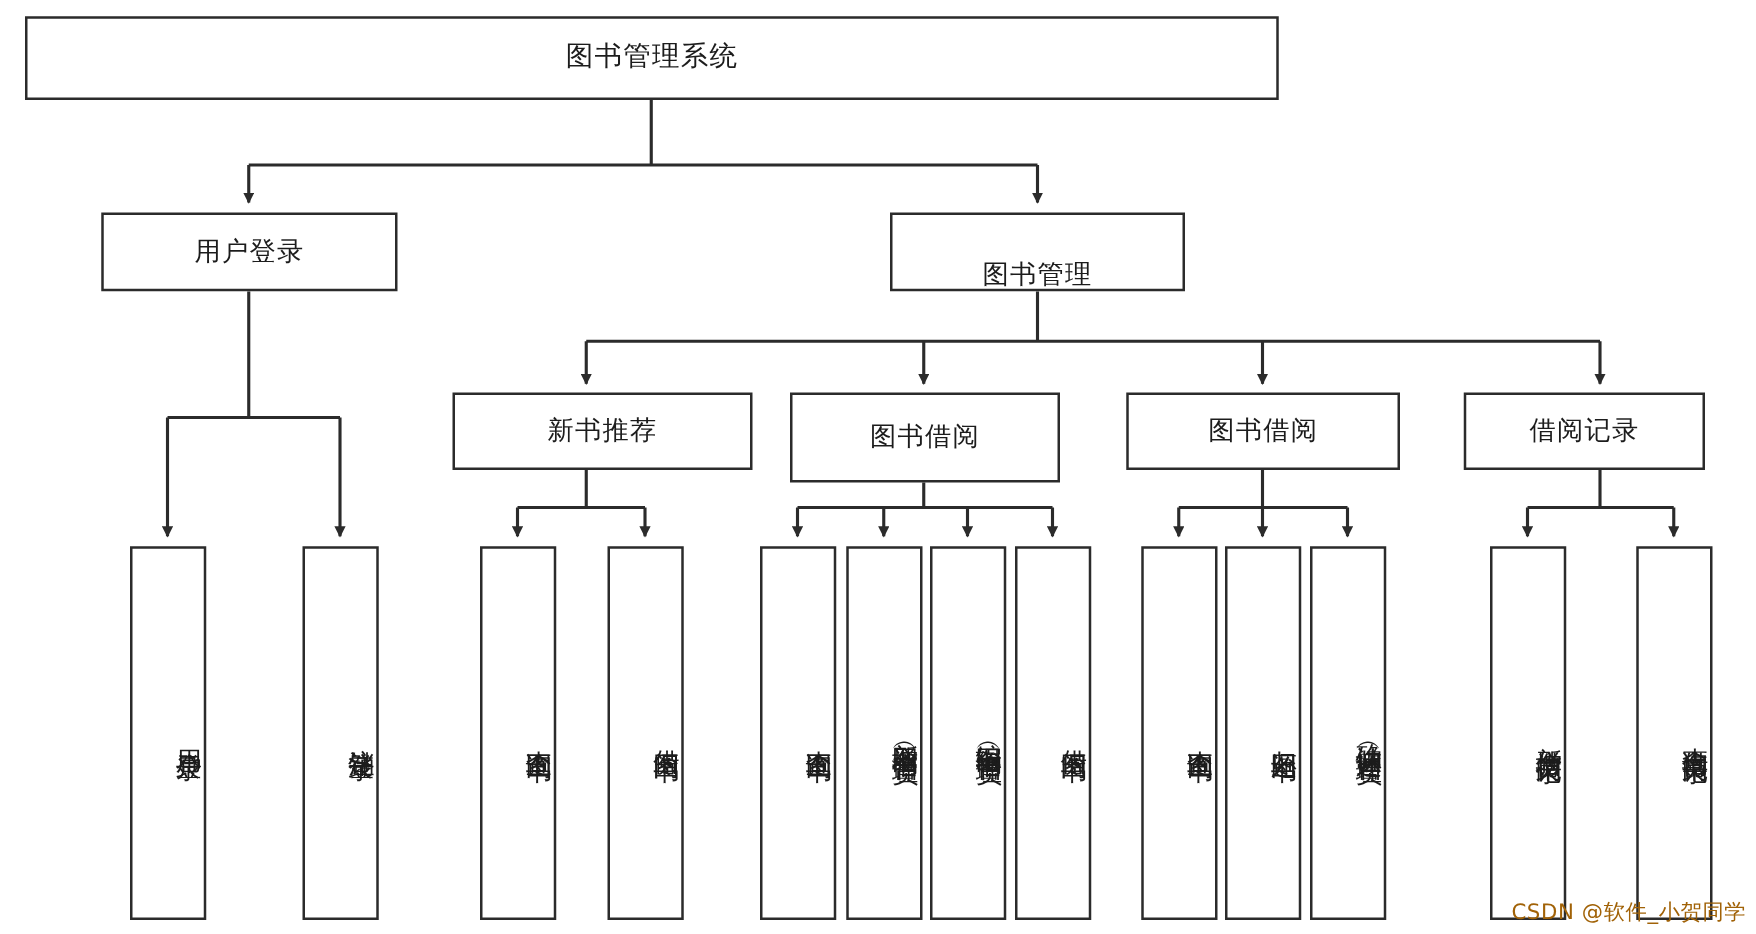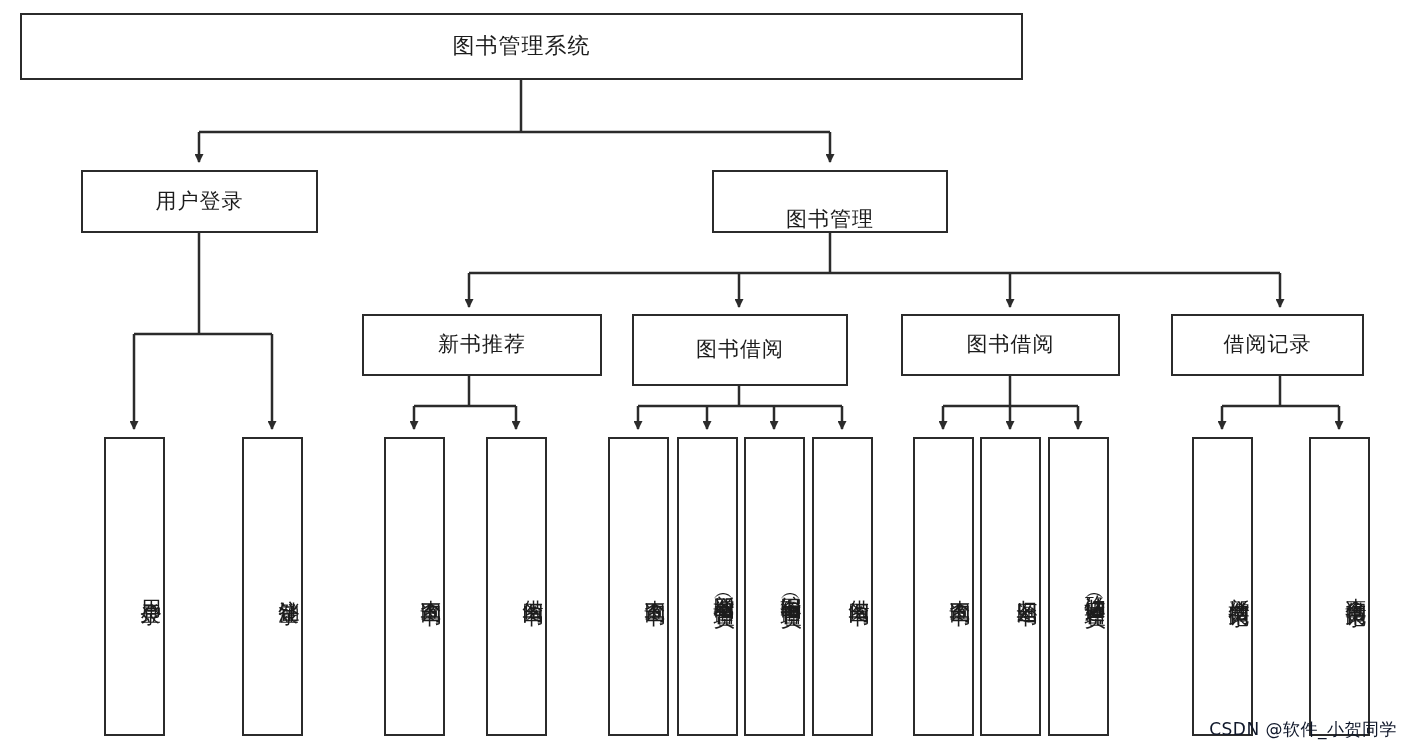--- a/index.html
+++ b/index.html
@@ -53,21 +53,21 @@
     justify-content: center;
   }
   .node-root {
     font-size: 22px;
   }
   .watermark {
     position: absolute;
     right: 8px;
     bottom: 6px;
     font-size: 17px;
-    color: #0f172a;
+    color: #a16207;
     letter-spacing: 0.5px;
     white-space: nowrap;
     z-index: 5;
     font-family: "DejaVu Sans", "Liberation Sans", sans-serif;
   }
 </style>
 </head>
 <body>
 
 <div id="canvas">

